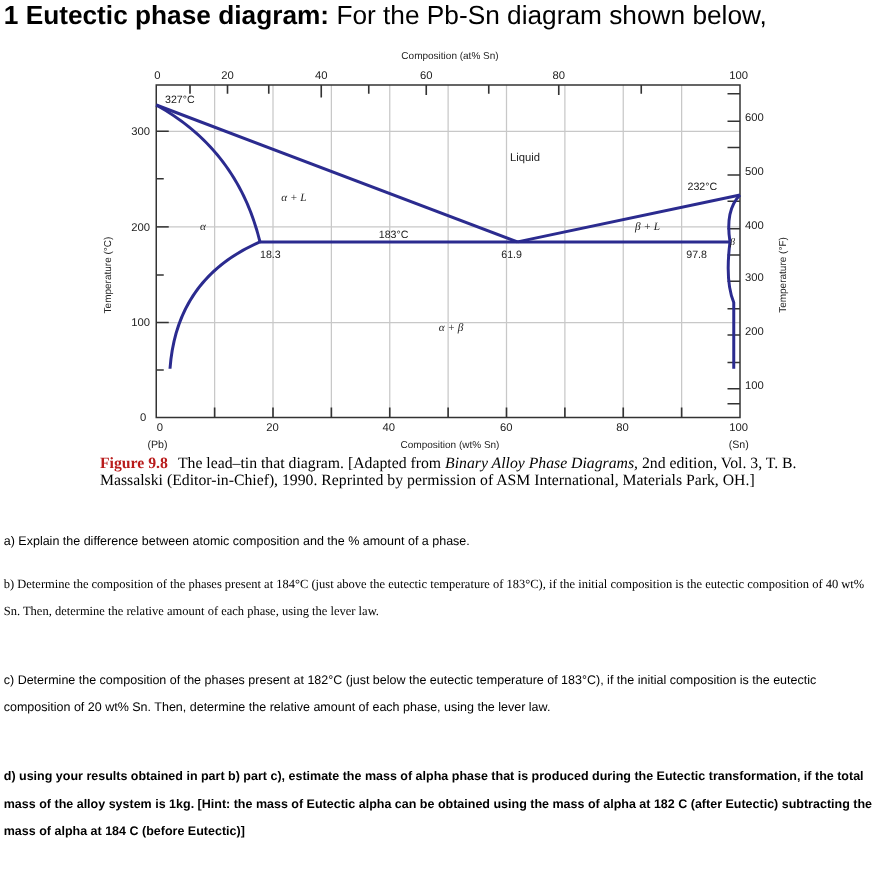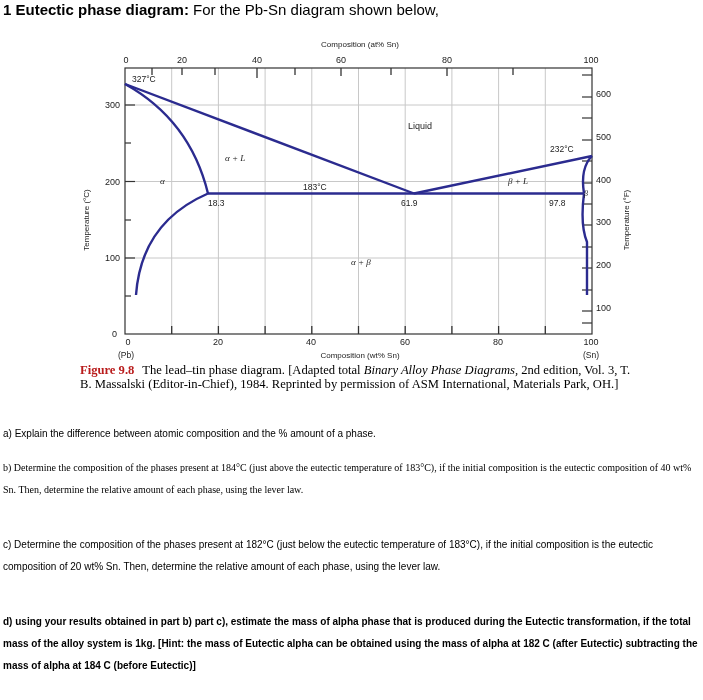--- a/index.html
+++ b/index.html
@@ -1,17 +1,17 @@
 <!DOCTYPE html>
 <html><head>
 <meta charset="utf-8">
 <style>
   html, body { margin:0; padding:0; background:#ffffff; }
   body { width:703px; height:700px; position:relative; overflow:hidden; font-family:"Liberation Sans", "DejaVu Sans", sans-serif; color:#000; }
-  .heading { position:absolute; left:3px; top:1px; font-size:15px; white-space:nowrap; }
+  .heading { position:absolute; left:3px; top:1px; font-size:21px; white-space:nowrap; }
   .heading b { font-weight:bold; }
   svg.fig { position:absolute; left:0; top:0; }
   .caption { position:absolute; left:80px; top:363px; width:560px; font-family:"Liberation Serif", "DejaVu Serif", serif; font-size:12.6px; line-height:14px; }
   .caption .fignum { color:#b91c1c; font-weight:bold; margin-right:8px; }
   .caption i { font-style:italic; }
   .q { position:absolute; left:3px; width:700px; font-size:10px; line-height:22px; font-family:"Liberation Sans", "DejaVu Sans", sans-serif; }
   .q p { margin:0; }
   svg text { font-family:"Liberation Sans", "DejaVu Sans", sans-serif; }
   .ital { font-family:"Liberation Serif", "DejaVu Serif", serif; font-style:italic; }
 </style>
@@ -144,21 +144,21 @@
   </g>
   <g font-size="9" fill="#222" class="ital">
     <text x="225" y="161" class="ital">α + L</text>
     <text x="508" y="184" class="ital">β + L</text>
     <text x="160" y="184" class="ital">α</text>
     <text x="584" y="196" class="ital" font-size="8">β</text>
     <text x="351" y="265" class="ital">α + β</text>
   </g>
 </svg>
 
-<div class="caption"><span class="fignum">Figure 9.8</span><span>The lead–tin phase diagram. [Adapted total </span><i>Binary Alloy Phase Diagrams,</i><span> 2nd edition, Vol. 3, T. B. Massalski (Editor-in-Chief), 1984. Reprinted by permission of ASM International, Materials Park, OH.]</span></div>
+<div class="caption"><span class="fignum">Figure 9.8</span><span>The lead–tin that diagram. [Adapted from </span><i>Binary Alloy Phase Diagrams,</i><span> 2nd edition, Vol. 3, T. B. Massalski (Editor-in-Chief), 1990. Reprinted by permission of ASM International, Materials Park, OH.]</span></div>
 
 <div class="q" style="top:423px;">
     <p>a) Explain the difference between atomic composition and the % amount of a phase.</p>
   </div>
 <div class="q" style="top:457px;font-family:Liberation Serif, serif;">
     <p>b)  Determine the composition of the phases present at 184°C (just above the eutectic temperature of 183°C), if the initial composition is the eutectic composition of 40 wt% Sn.  Then, determine the relative amount of each phase, using the lever law.</p>
   </div>
 <div class="q" style="top:534px;">
     <p>c)  Determine the composition of the phases present at 182°C (just below the eutectic temperature of 183°C), if the initial composition is the eutectic composition of 20 wt% Sn.  Then, determine the relative amount of each phase, using the lever law.</p>
   </div>

